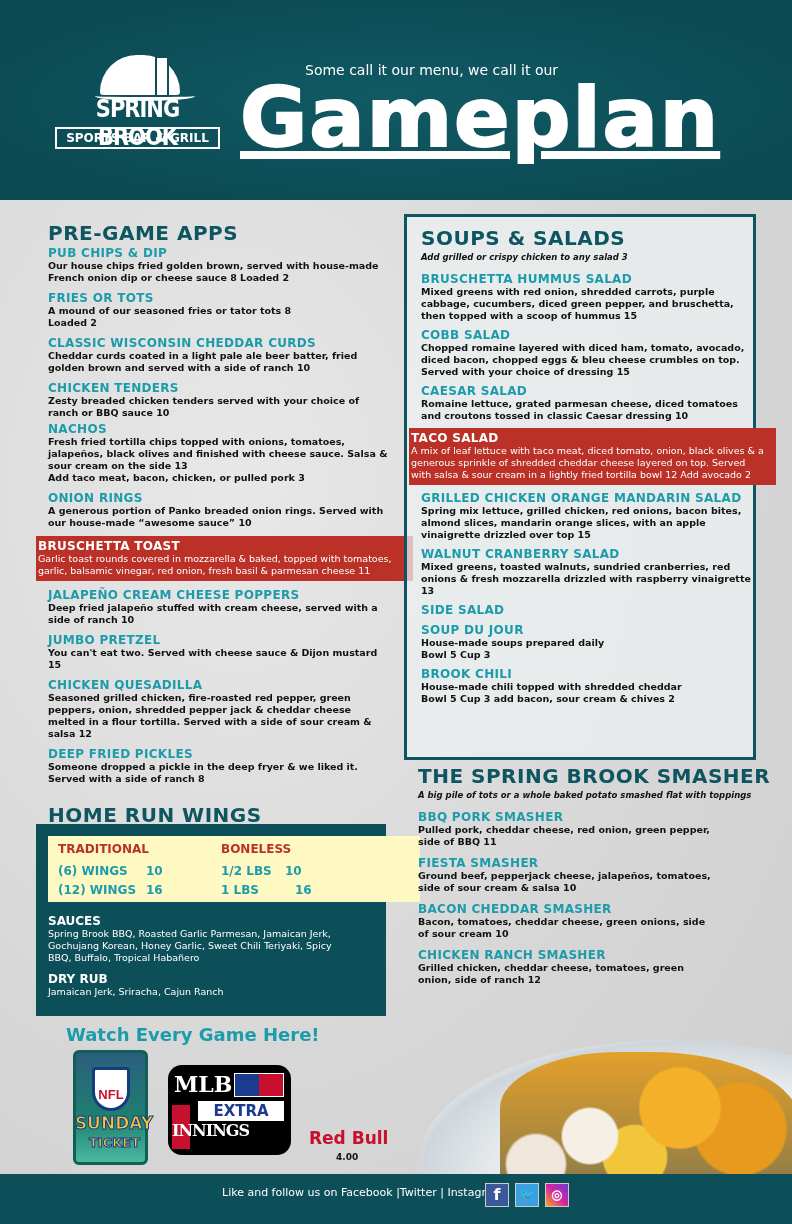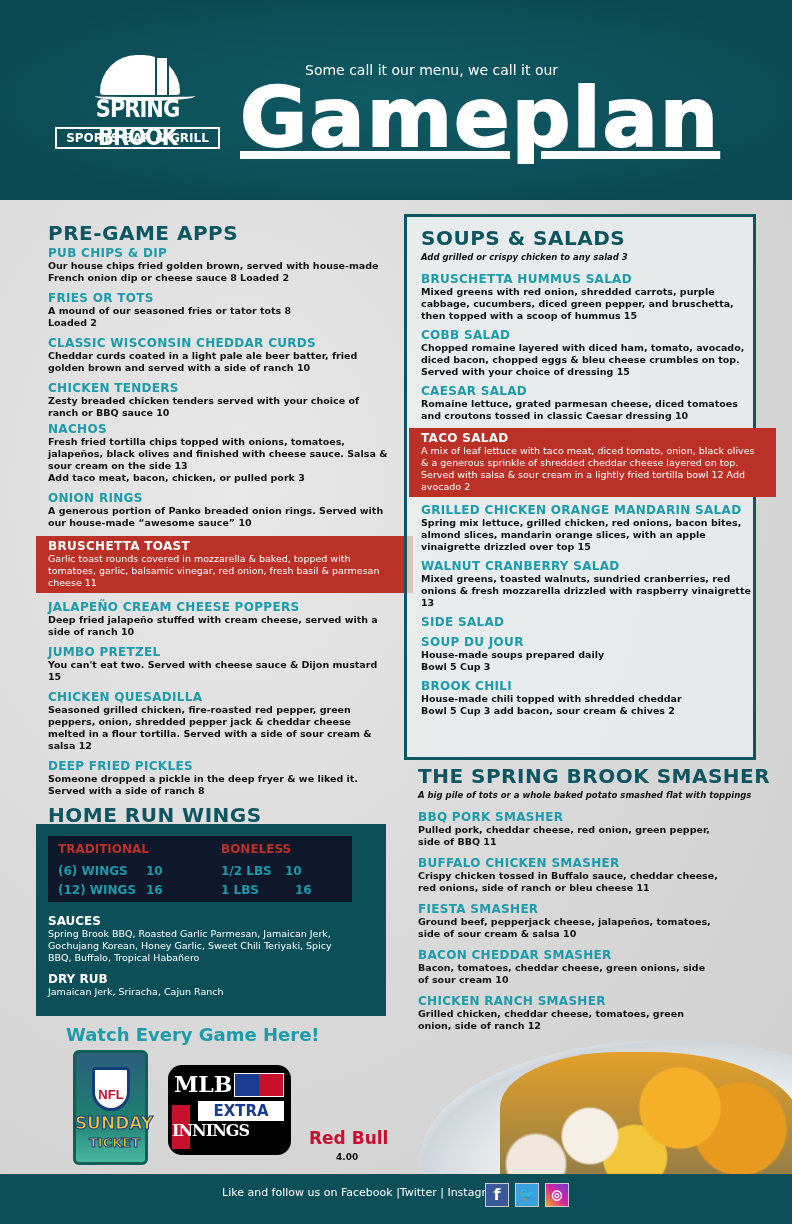--- a/index.html
+++ b/index.html
@@ -56,30 +56,30 @@
   }
   .item { margin-bottom:7px; }
   .item-name {
     font-family:"DejaVu Sans", sans-serif; font-weight:bold; color:#1c9bab;
     font-size:12px; line-height:14px; letter-spacing:0.3px;
   }
   .item-desc {
     font-family:"DejaVu Sans", sans-serif; font-size:9.5px; line-height:12px; color:#111; font-weight:bold;
   }
   .item.red {
-    background:#bb3128; margin-left:-12px; margin-right:-25px; padding:3px 12px 4px 12px;
+    background:#bb3128; margin-left:-12px; margin-right:-25px; padding:3px 12px 4px 2px;
   }
   .item.red .item-name { color:#fff; }
   .item.red .item-desc { color:#fff; font-weight:normal; }
   .wings-title { position:absolute; left:48px; top:802px; }
   .wings-box {
     position:absolute; left:36px; top:824px; width:350px; height:192px; background:#0d4f58;
   }
   .wings-table {
-    position:absolute; left:12px; top:12px; width:304px; height:66px; background:#0f172a;
+    position:absolute; left:12px; top:12px; width:372px; height:66px; background:#fef9c3;
     font-family:"DejaVu Sans", sans-serif; font-weight:bold; font-size:12px;
   }
   .wt-col { position:absolute; top:6px; }
   .wt-head { color:#bb3128; margin-bottom:6px; font-size:12px; }
   .wt-row { color:#1c9bab; line-height:19px; display:flex; }
   .wt-row .lbl { width:88px; }
   .wt-col.b .wt-row .lbl { width:64px; }
   .wings-sauces {
     position:absolute; left:12px; top:90px; color:#fff; font-family:"DejaVu Sans", sans-serif;
   }
@@ -340,24 +340,20 @@
 
 <div class="col-right-lower">
   <div class="section-title">THE SPRING BROOK SMASHER</div>
   <div class="note">A big pile of tots or a whole baked potato smashed flat with toppings</div>
   <div id="smasher-list" style="width:300px">
       <div class="item" style="margin-bottom: 8px;">
         <div class="item-name">BBQ PORK SMASHER</div>
         <div class="item-desc" style="white-space: pre-line;">Pulled pork, cheddar cheese, red onion, green pepper, side of BBQ   11</div>
       </div>
       <div class="item" style="margin-bottom: 8px;">
-        <div class="item-name">BUFFALO CHICKEN SMASHER</div>
-        <div class="item-desc" style="white-space: pre-line;">Crispy chicken tossed in Buffalo sauce, cheddar cheese, red onions, side of ranch or bleu cheese  11</div>
-      </div>
-      <div class="item" style="margin-bottom: 8px;">
         <div class="item-name">FIESTA SMASHER</div>
         <div class="item-desc" style="white-space: pre-line;">Ground beef, pepperjack cheese, jalapeños, tomatoes, side of sour cream &amp; salsa   10</div>
       </div>
       <div class="item" style="margin-bottom: 8px;">
         <div class="item-name">BACON CHEDDAR SMASHER</div>
         <div class="item-desc" style="white-space: pre-line;">Bacon, tomatoes, cheddar cheese, green onions, side of sour cream   10</div>
       </div>
       <div class="item" style="margin-bottom: 8px;">
         <div class="item-name">CHICKEN RANCH SMASHER</div>
         <div class="item-desc" style="white-space: pre-line;">Grilled chicken, cheddar cheese, tomatoes, green onion, side of ranch   12</div>

